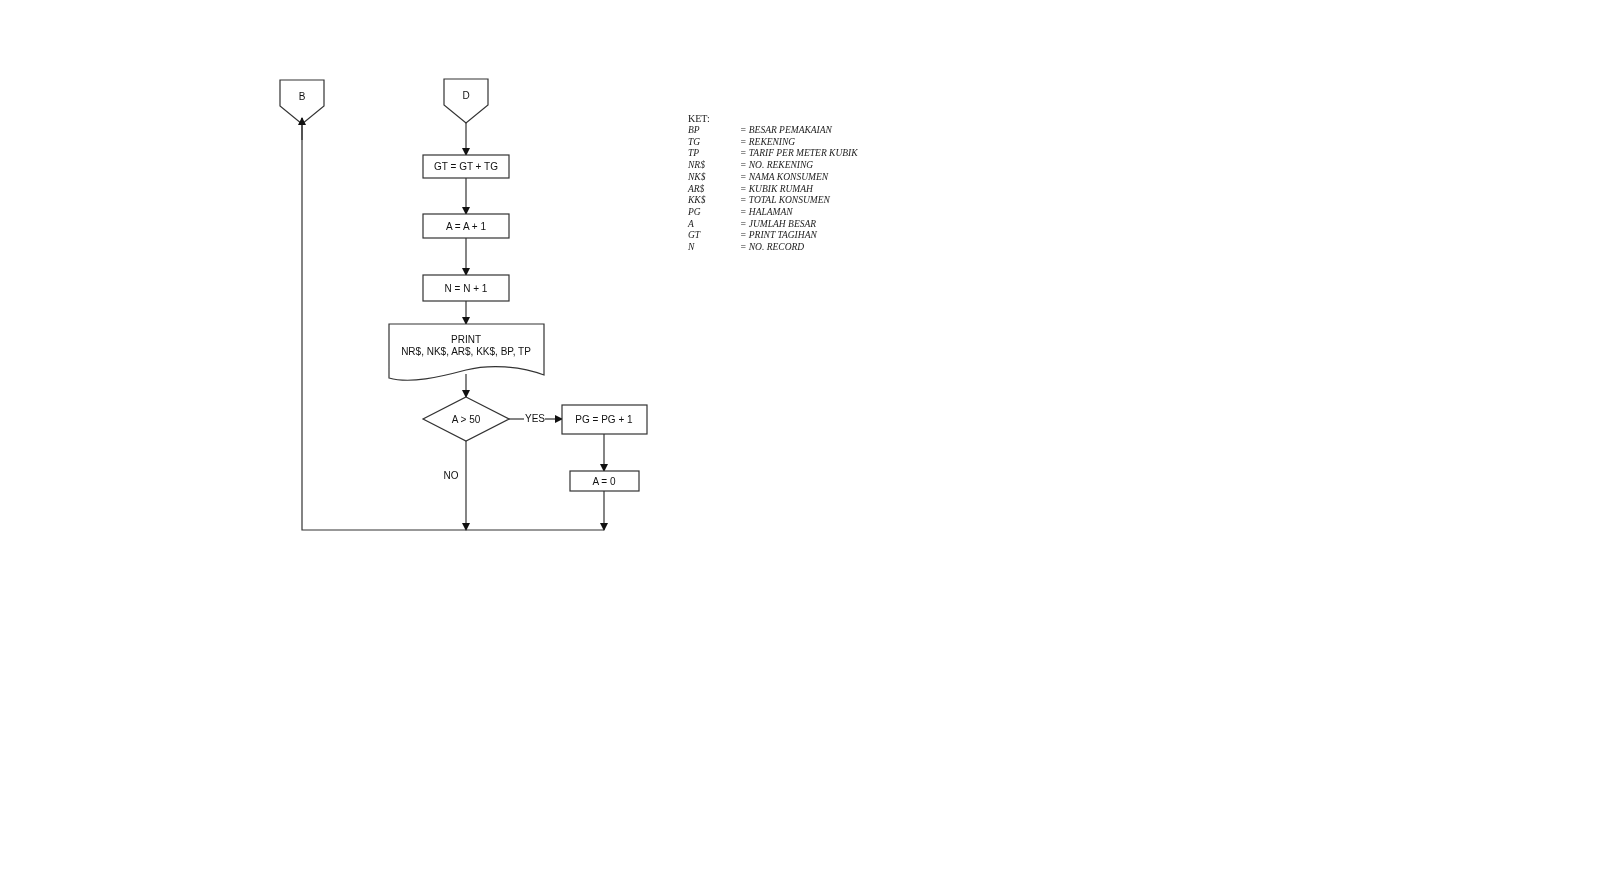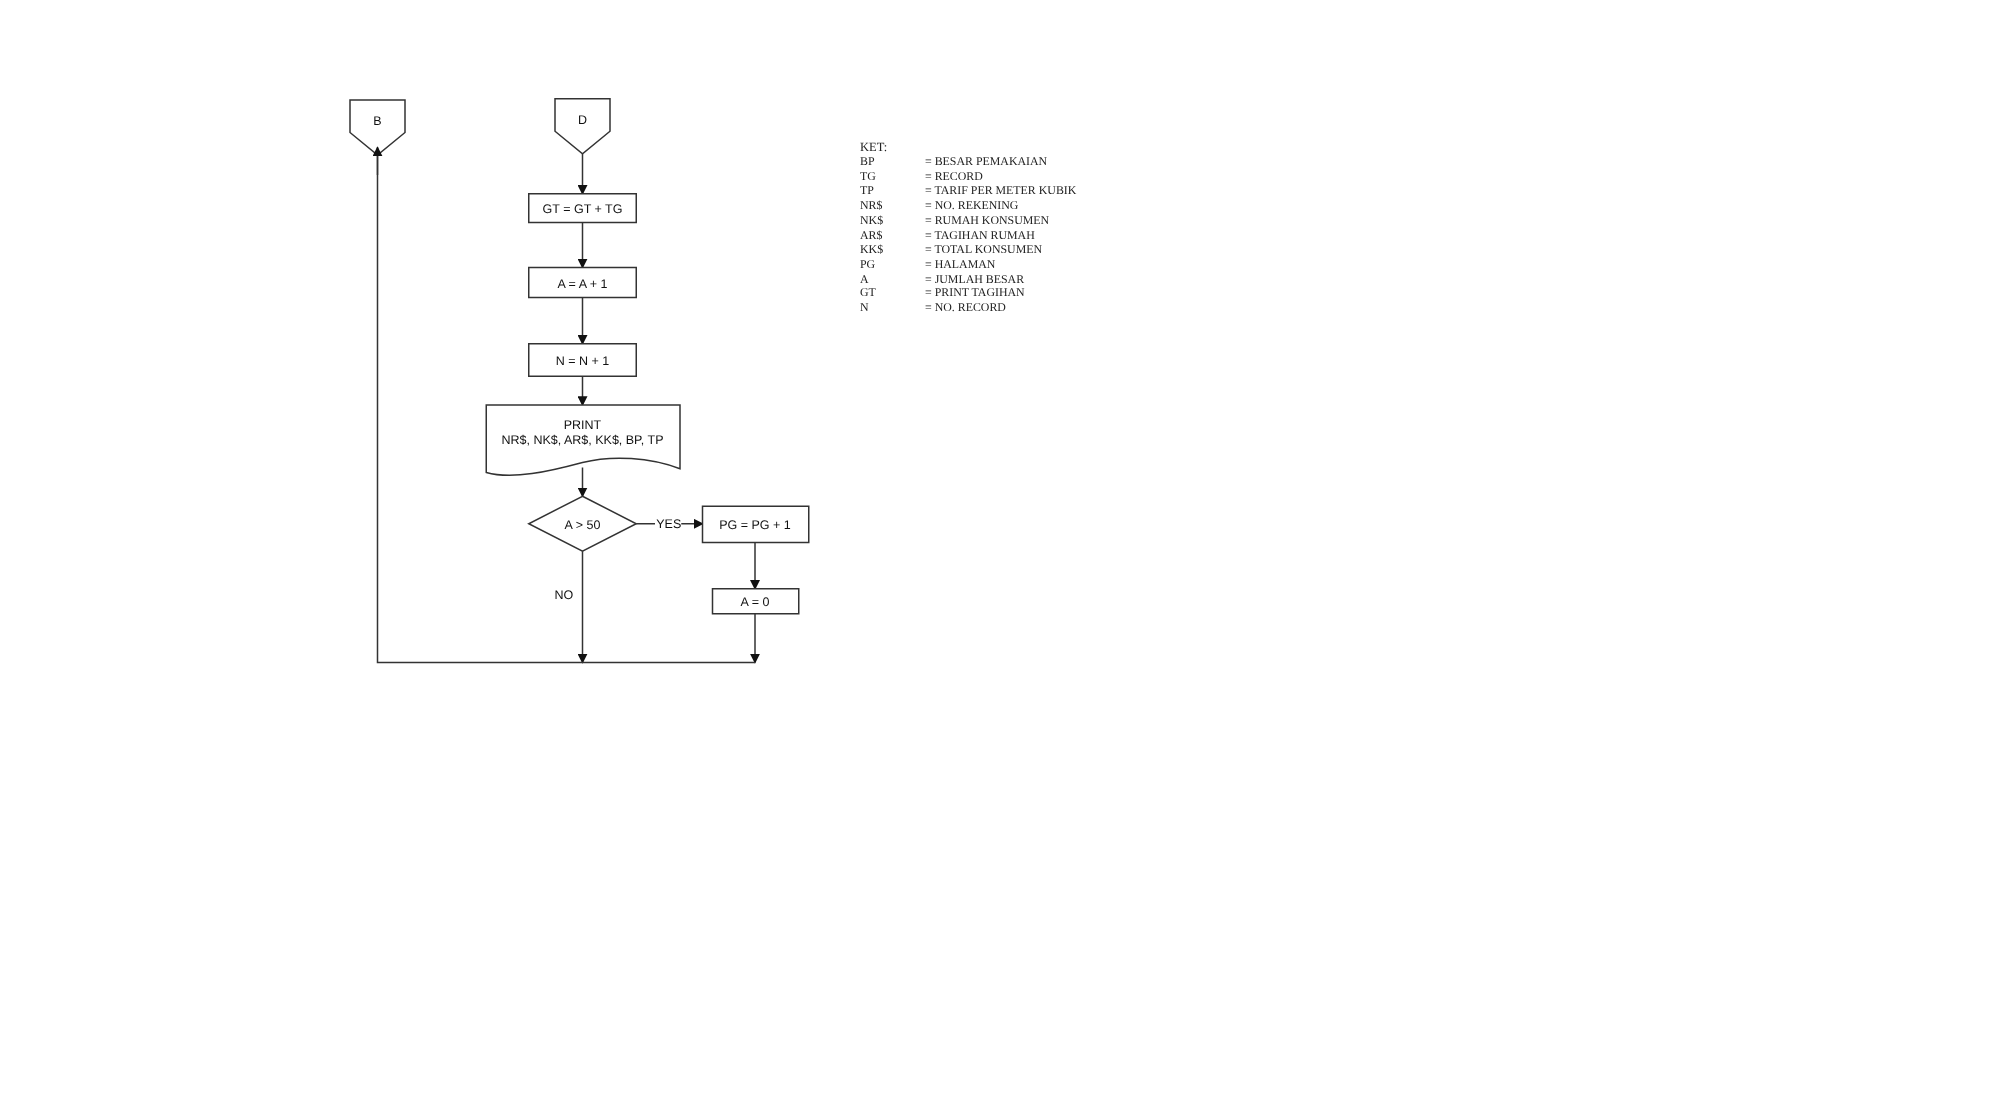--- a/index.html
+++ b/index.html
@@ -1,21 +1,21 @@
 <!DOCTYPE html>
 <html><head>
 <meta charset="utf-8">
 <style>
   html, body { margin: 0; padding: 0; background: #ffffff; }
   body { width: 1600px; height: 874px; position: relative; overflow: hidden; }
   #canvas { position: absolute; left: 0; top: 0; }
   .flow-text { font-family: "Liberation Sans", sans-serif; font-size: 10px; fill: #111; }
   .legend { position: absolute; left: 688px; top: 112px; font-family: "Liberation Serif", serif; color: #222; }
   .legend-title { font-size: 10px; line-height: 13px; margin-bottom: 0px; }
-  .legend-row { display: flex; font-size: 9.5px; line-height: 11.7px; }
+  .legend-row { display: flex; font-size: 9.5px; line-height: 11.7px; font-style: italic; }
   .legend-key { width: 52px; }
 </style>
 </head>
 <body>
 
 <svg id="canvas" width="1600" height="874" viewBox="0 0 1600 874">
   <defs>
     <marker id="arrow" markerWidth="8" markerHeight="8" refX="7" refY="4" orient="auto" markerUnits="userSpaceOnUse">
       <path d="M0,0 L8,4 L0,8 Z" fill="#111"></path>
     </marker>
@@ -68,37 +68,37 @@
 </svg>
 
 <div class="legend">
   <div class="legend-title">KET:</div>
   <div class="legend-row">
       <span class="legend-key">BP</span>
       <span>= BESAR PEMAKAIAN</span>
     </div>
   <div class="legend-row">
       <span class="legend-key">TG</span>
-      <span>= RECORD</span>
+      <span>= REKENING</span>
     </div>
   <div class="legend-row">
       <span class="legend-key">TP</span>
       <span>= TARIF PER METER KUBIK</span>
     </div>
   <div class="legend-row">
       <span class="legend-key">NR$</span>
       <span>= NO. REKENING</span>
     </div>
   <div class="legend-row">
       <span class="legend-key">NK$</span>
-      <span>= RUMAH KONSUMEN</span>
+      <span>= NAMA KONSUMEN</span>
     </div>
   <div class="legend-row">
       <span class="legend-key">AR$</span>
-      <span>= TAGIHAN RUMAH</span>
+      <span>= KUBIK RUMAH</span>
     </div>
   <div class="legend-row">
       <span class="legend-key">KK$</span>
       <span>= TOTAL KONSUMEN</span>
     </div>
   <div class="legend-row">
       <span class="legend-key">PG</span>
       <span>= HALAMAN</span>
     </div>
   <div class="legend-row">

